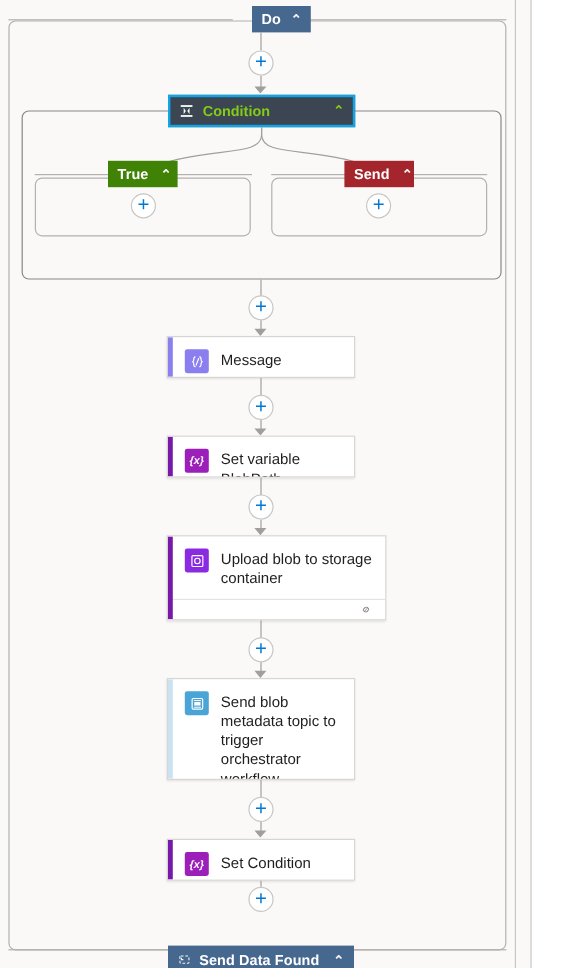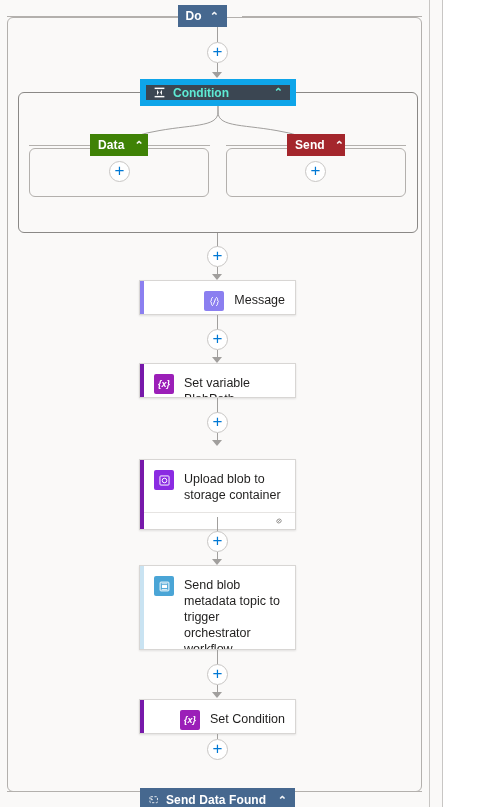--- a/index.html
+++ b/index.html
@@ -94,24 +94,24 @@
   }
   .chip .glyph {
     font-size: 11px;
     opacity: .95;
     display: inline-block;
     width: 12px;
     text-align: center;
   }
 
   .chip-do {
-    left: 178px; top: 5px;
+    left: 210px; top: 5px;
     width: 49px;
     background: #46688f;
-    justify-content: flex-end;
+    justify-content: space-between;
     gap: 4px;
   }
   .chip-until {
     left: 140px; top: 788px;
     width: 155px; height: 24px;
     background: #46688f;
   }
   .chip-true {
     left: 90px; top: 134px;
     width: 58px;
@@ -129,26 +129,26 @@
     height: 1px;
     background: #b3b0ad;
   }
 
   
   .condition-head {
     position: absolute;
     left: 140px; top: 79px;
     width: 156px; height: 27px;
     background: #3b4652;
-    border: 6px solid #0ea5e9;
+    border: 2px solid #0ea5e9;
     display: flex;
     align-items: center;
     padding: 0 7px;
     gap: 7px;
-    color: #5eead4;
+    color: #84cc16;
     font-size: 12px;
     font-weight: bold;
   }
   .condition-head .chev {
     margin-left: auto;
     font-size: 11px;
   }
 
   
   .vline {
@@ -198,21 +198,20 @@
     position: absolute;
     left: 0; top: 0; bottom: 0;
     width: 4px;
   }
   .card-body {
     display: flex;
     align-items: flex-start;
     gap: 10px;
     padding: 9px 10px 9px 14px;
     flex: 1;
-    justify-content: flex-end;
   }
   .card-icon {
     flex: 0 0 auto;
     width: 20px; height: 20px;
     border-radius: 2px;
     display: flex;
     align-items: center;
     justify-content: center;
     color: #ffffff;
     font-size: 10px;
@@ -287,21 +286,21 @@
       <span>Condition</span>
       <span class="chev">⌃</span>
     </div>
 
     <svg style="position:absolute; left:0; top:106px; width:429px; height:42px;">
       <path d="M218,0 L218,6 C218,22 190,18 152,26 C140,28 130,32 126,40" fill="none" stroke="#a19f9d" stroke-width="1"></path>
       <path d="M218,0 L218,6 C218,22 246,18 284,26 C296,28 306,32 310,40" fill="none" stroke="#a19f9d" stroke-width="1"></path>
     </svg>
 
     <div class="chip chip-true">
-      <span>Data</span>
+      <span>True</span>
       <span class="chev">⌃</span>
     </div>
     <div class="chip chip-false">
       <span>Send</span>
       <span class="chev">⌃</span>
     </div>
 
     <div class="plus" style="left:109px; top:161px;">
         <span>+</span>
       </div>
@@ -347,21 +346,21 @@
       </div>
     </div>
 
     <div class="vline" style="top:398px; height:16px;"></div>
     <div class="plus" style="left:207px; top:412px;">
         <span>+</span>
       </div>
     <div class="vline" style="top:433px; height:9px;"></div>
     <div class="arrowhead" style="top:440px;"></div>
 
-    <div class="card" style="left:139px; top:459px; width:157px; height:71px;">
+    <div class="card" style="left:139px; top:446px; width:183px; height:71px;">
       <div class="card-accent" style="background:#7719aa;"></div>
       <div class="card-body">
         <div class="card-icon" style="background:#8a2be2;">
           <svg class="svgicon" width="13" height="13" viewBox="0 0 16 16" aria-hidden="true">
             <rect x="2.4" y="2.4" width="11.2" height="11.2" rx="1" fill="none" stroke="#ffffff" stroke-width="1.2"></rect>
             <rect x="5.2" y="5.2" width="5.6" height="5.6" rx="2.8" fill="none" stroke="#ffffff" stroke-width="1.2"></rect>
           </svg>
         </div>
         <div class="card-title">Upload blob to storage container</div>
       </div>

